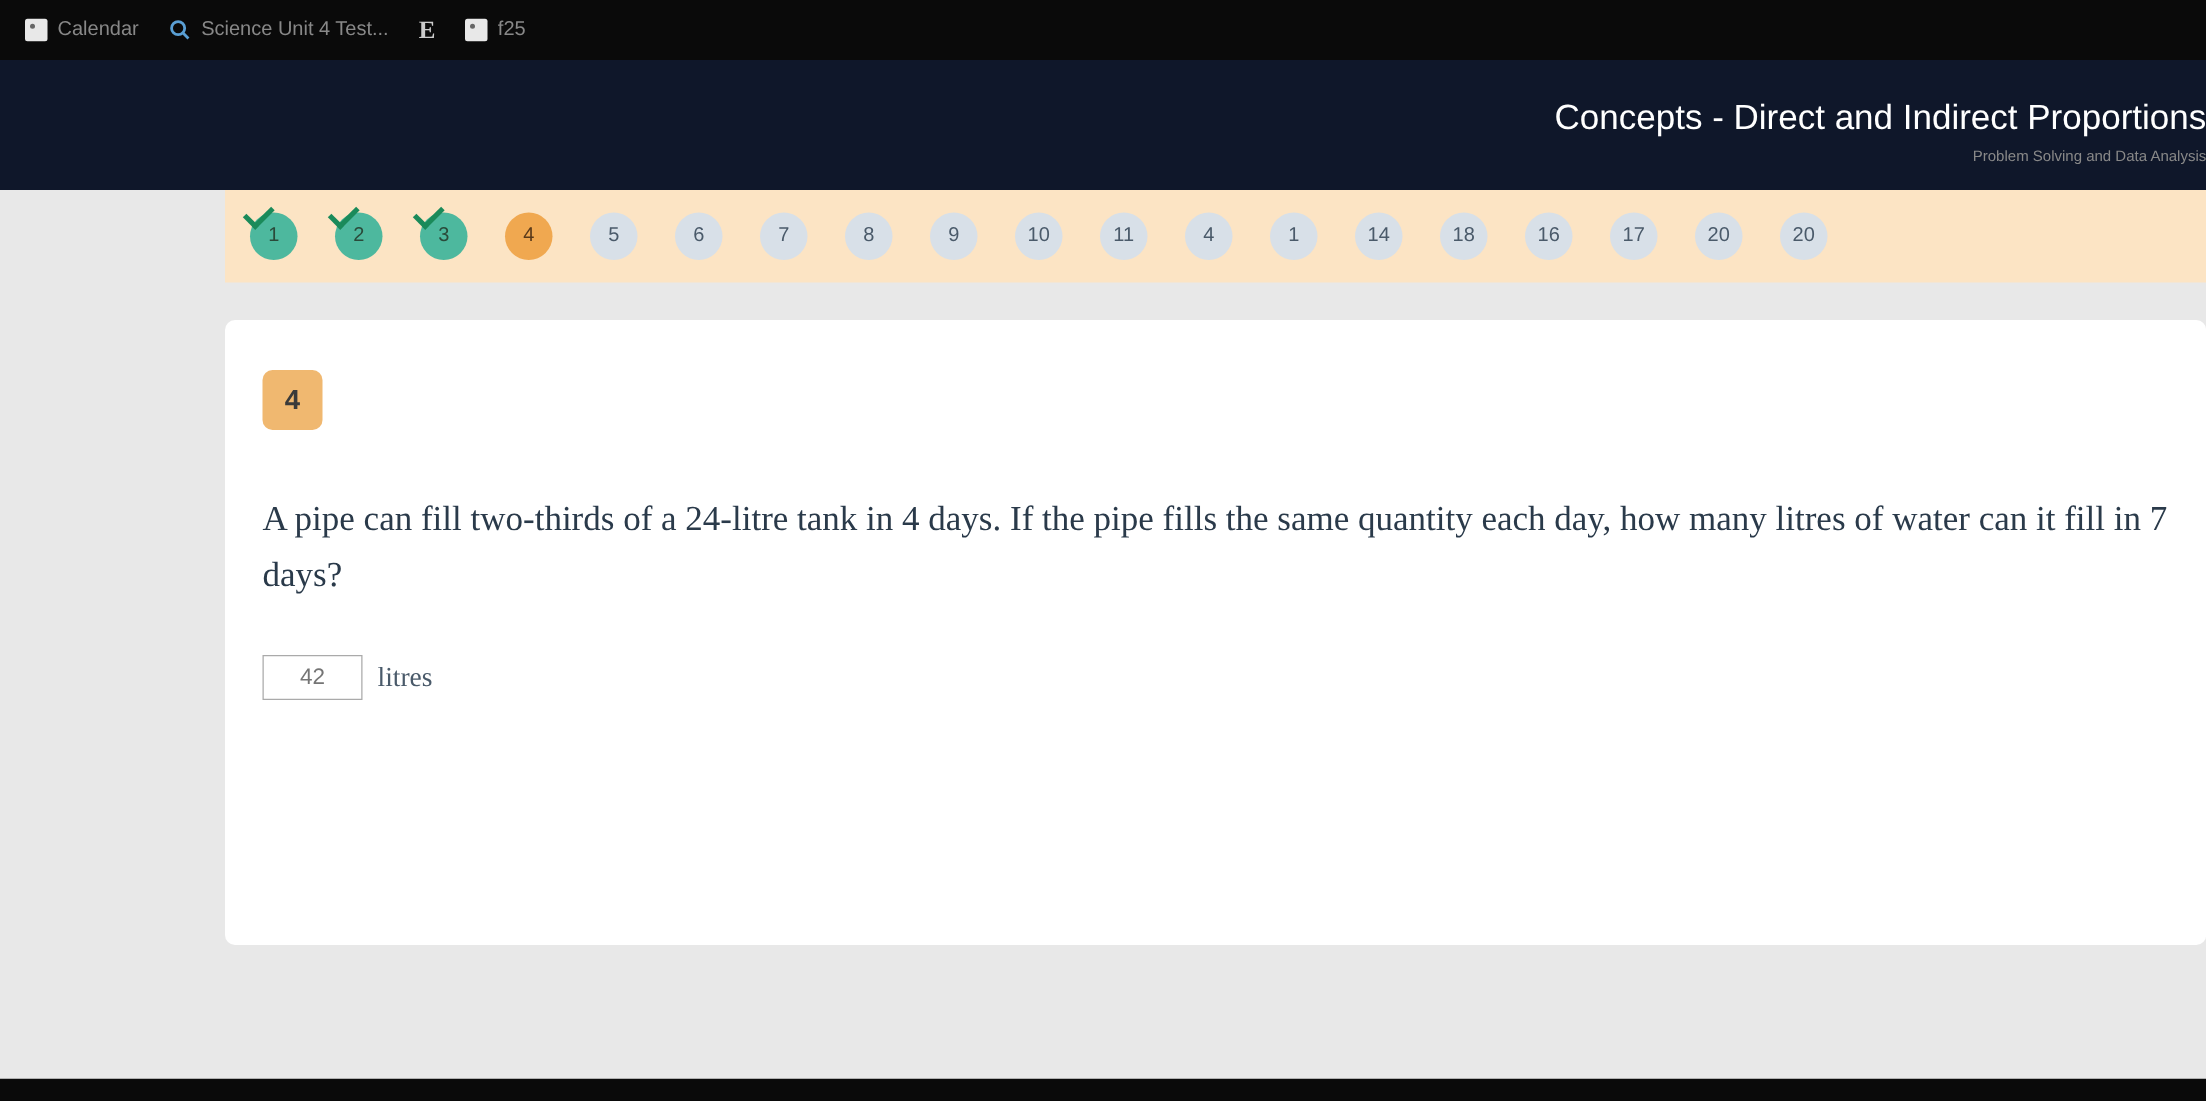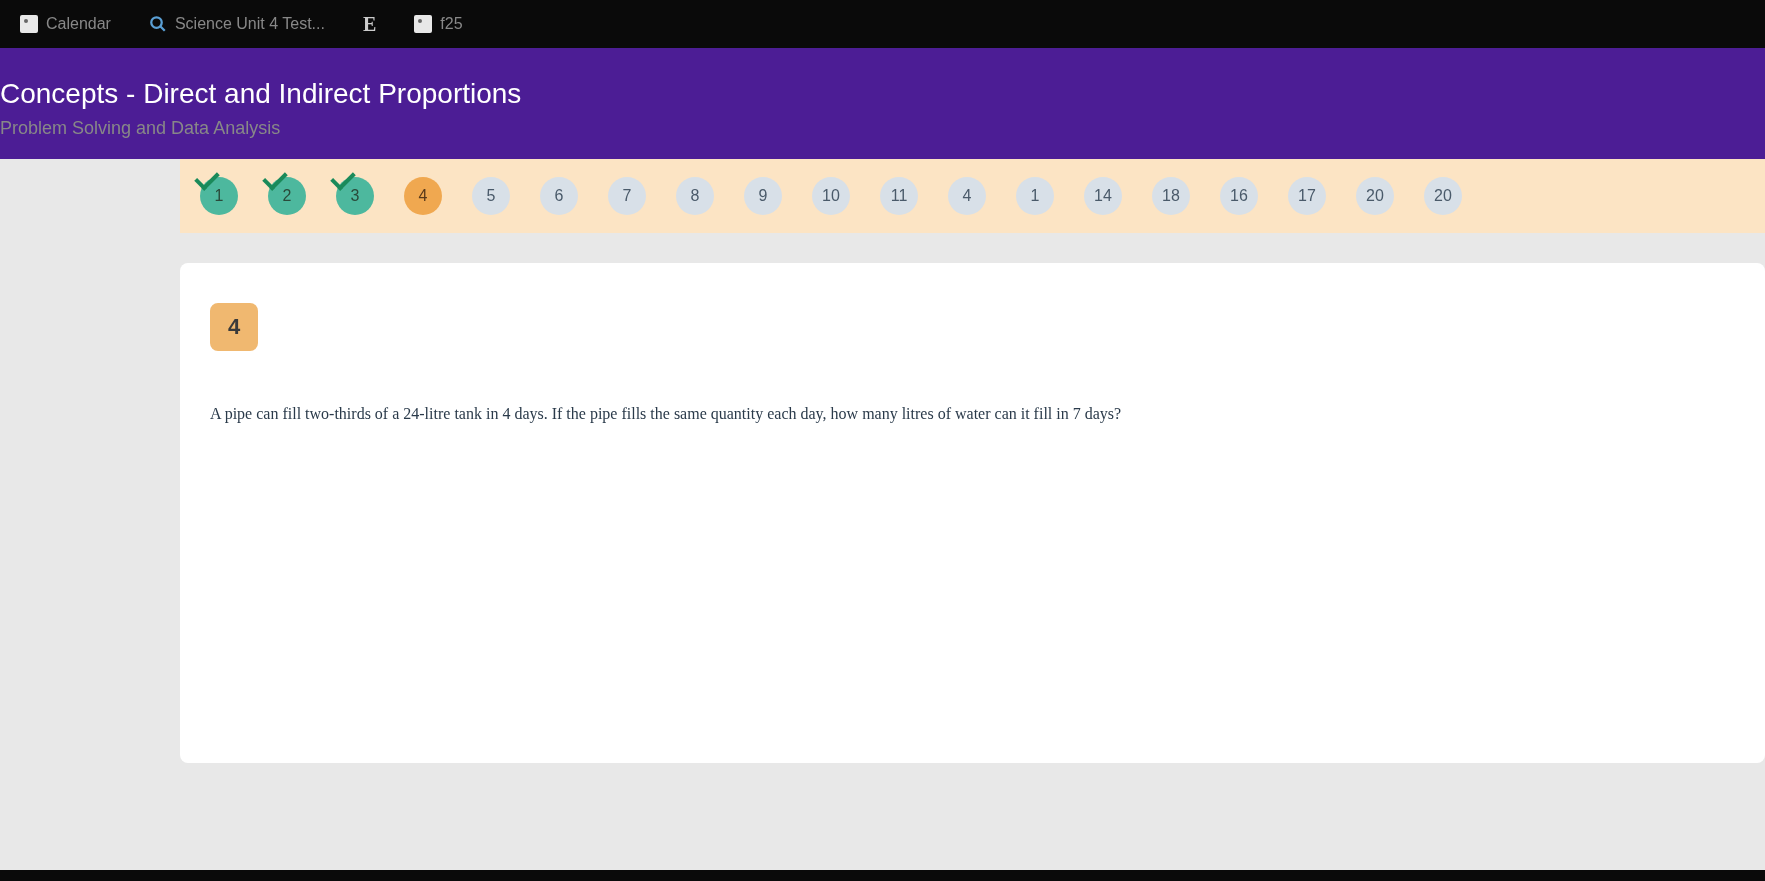--- a/index.html
+++ b/index.html
@@ -11,21 +11,21 @@
       font-family: -apple-system, BlinkMacSystemFont, 'Segoe UI', Arial, sans-serif;
       background: #0a0a0a;
       width: 1765px;
       height: 881px;
       overflow: hidden;
     }
     .browser-tabs {
       display: flex;
       align-items: center;
       padding: 8px 20px;
-      gap: 38px;
+      gap: 24px;
       background: #0a0a0a;
       height: 48px;
     }
     .tab-item {
       display: flex;
       align-items: center;
       gap: 8px;
       color: #888;
       font-size: 16px;
       cursor: pointer;
@@ -56,33 +56,33 @@
       width: 18px;
       height: 18px;
     }
     .e-icon {
       font-family: Georgia, serif;
       font-weight: bold;
       color: #ccc;
       font-size: 20px;
     }
     .page-header {
-      background: #4c1d95;
-      text-align: left;
+      background: #0f172a;
+      text-align: right;
       padding: 30px 0 20px 0;
     }
     .page-title {
       color: #fff;
       font-size: 28px;
       font-weight: 500;
       margin-bottom: 8px;
     }
     .page-subtitle {
       color: #888;
-      font-size: 18px;
+      font-size: 12px;
     }
     .content-area {
       background: #e8e8e8;
       height: calc(100% - 170px);
       padding-left: 180px;
     }
     .question-nav {
       background: #fce4c4;
       padding: 18px 20px;
       display: flex;
@@ -139,21 +139,21 @@
       display: flex;
       align-items: center;
       justify-content: center;
       font-size: 22px;
       font-weight: 600;
       color: #3a3a3a;
       margin-bottom: 50px;
     }
     .question-text {
       font-family: Georgia, 'Times New Roman', serif;
-      font-size: 16px;
+      font-size: 28px;
       color: #2a3a4a;
       line-height: 1.6;
       margin-bottom: 40px;
     }
     .answer-row {
       display: flex;
       align-items: center;
       gap: 12px;
     }
     .answer-input {
@@ -220,14 +220,18 @@
       <div class="q-nav-item pending">14</div>
       <div class="q-nav-item pending">18</div>
       <div class="q-nav-item pending">16</div>
       <div class="q-nav-item pending">17</div>
       <div class="q-nav-item pending">20</div>
       <div class="q-nav-item pending">20</div>
     </div>
   <div class="question-card">
     <div class="question-number-badge">4</div>
     <div class="question-text">A pipe can fill two-thirds of a 24-litre tank in 4 days. If the pipe fills the same quantity each day, how many litres of water can it fill in 7 days?</div>
+    <div class="answer-row">
+      <input class="answer-input" type="text" placeholder="42" style="">
+      <span class="answer-unit">litres</span>
+    </div>
   </div>
 </div>
 
 </body></html>

